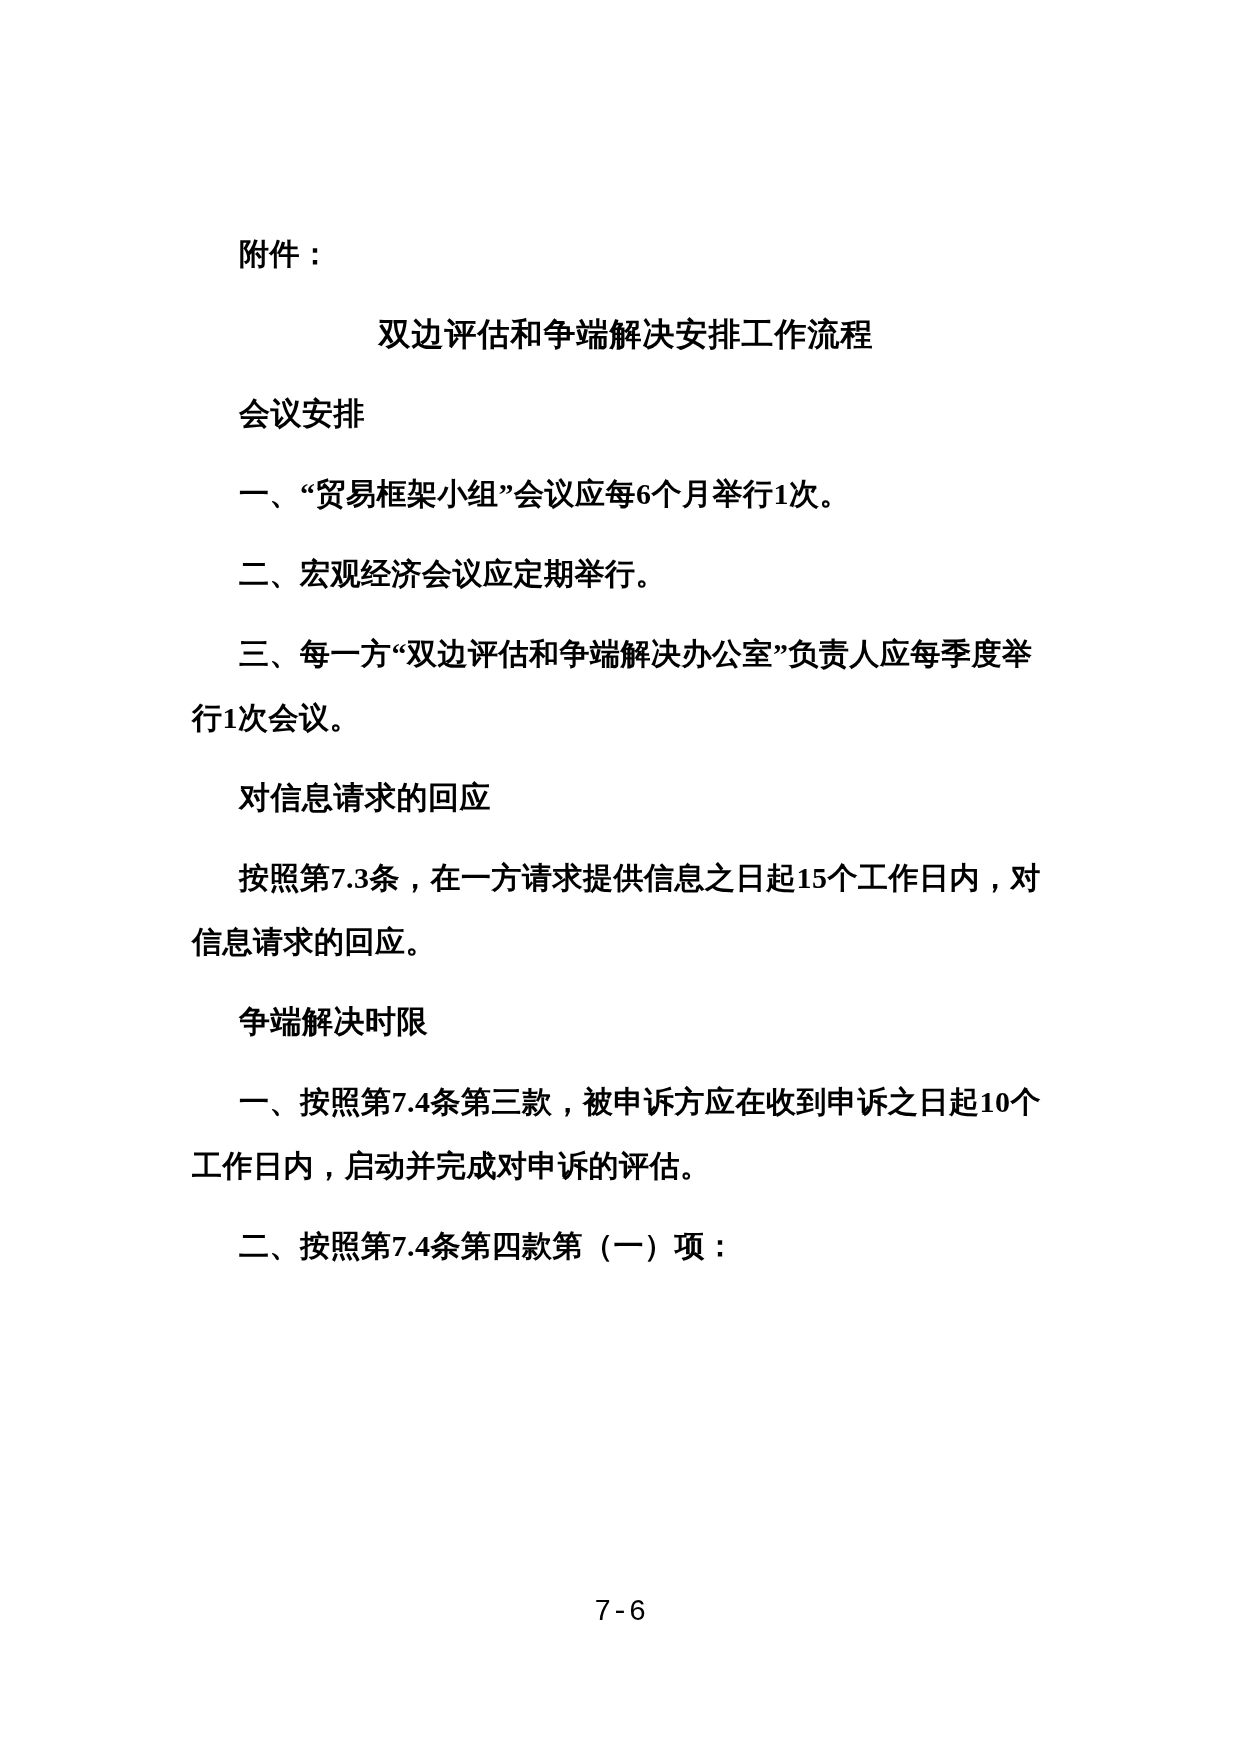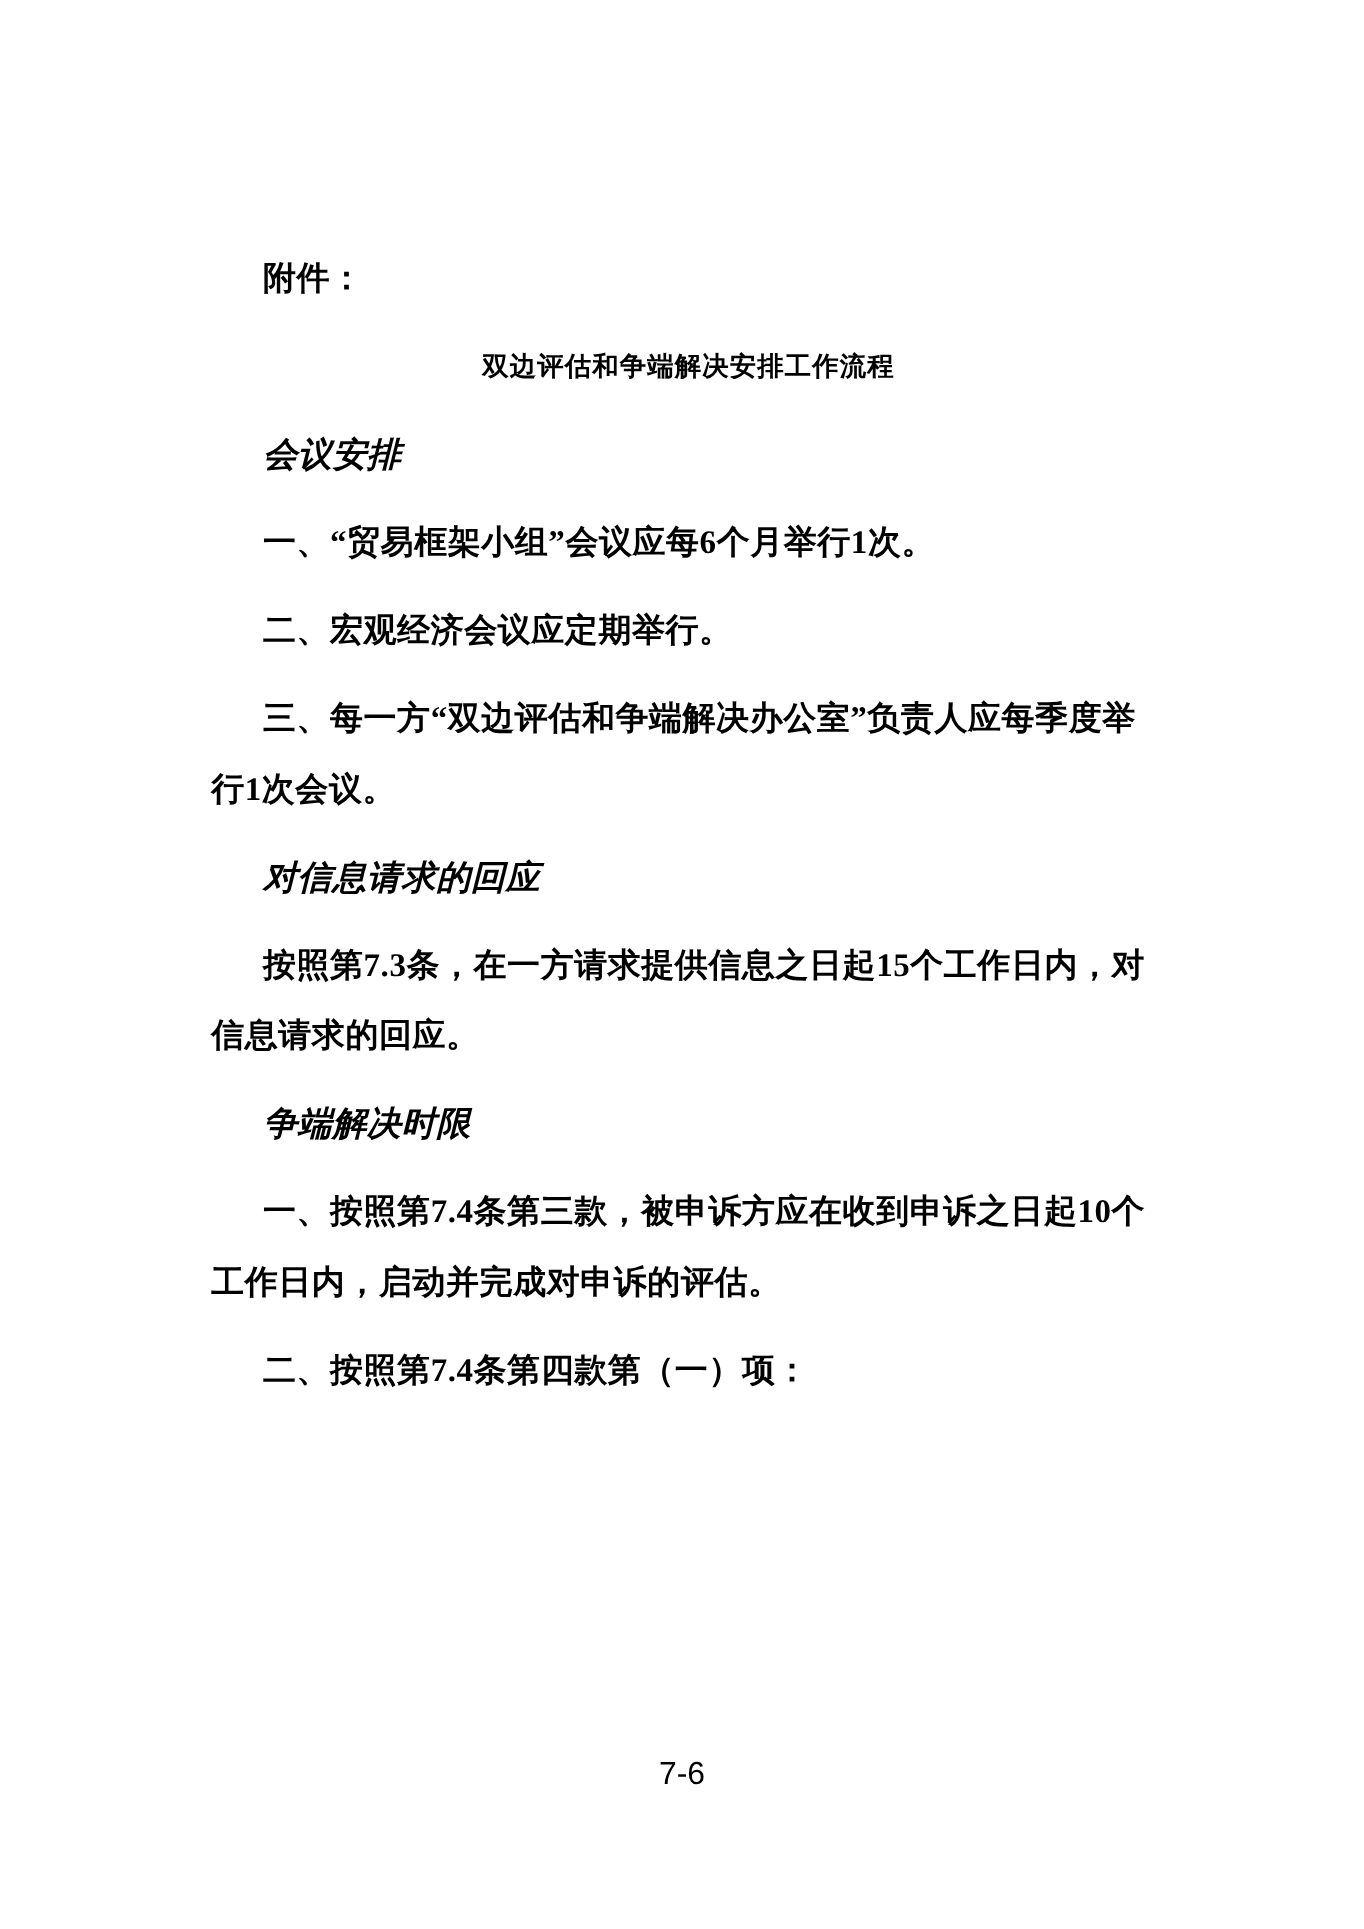--- a/index.html
+++ b/index.html
@@ -36,39 +36,38 @@
     text-indent: 47px;
     letter-spacing: 0.5px;
     word-break: break-all;
   }
   .attachment-label {
     font-family: "Liberation Serif", "DejaVu Serif", serif;
   }
   .doc-title {
     text-align: center;
     text-indent: 0;
-    font-size: 24px;
+    font-size: 32px;
     font-family: "Liberation Sans", "DejaVu Sans", sans-serif;
     letter-spacing: 1px;
   }
   .section-heading {
     font-family: "Liberation Sans", "DejaVu Sans", sans-serif;
     font-size: 31px;
-    font-style: italic;
   }
   .page-footer {
     position: absolute;
     top: 1583px;
     left: 0;
     width: 1240px;
     text-align: center;
     font-size: 29px;
     line-height: 36px;
     font-weight: normal;
-    font-family: Liberation Sans, sans-serif;
+    font-family: Liberation Mono, monospace;
   }
 </style>
 </head>
 <body>
 
 <div class="page">
   <div class="content">
 
     <p class="para attachment-label">附件：</p>
 

